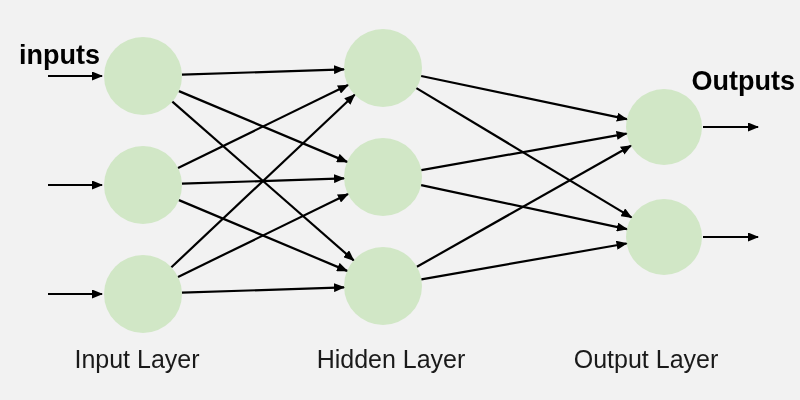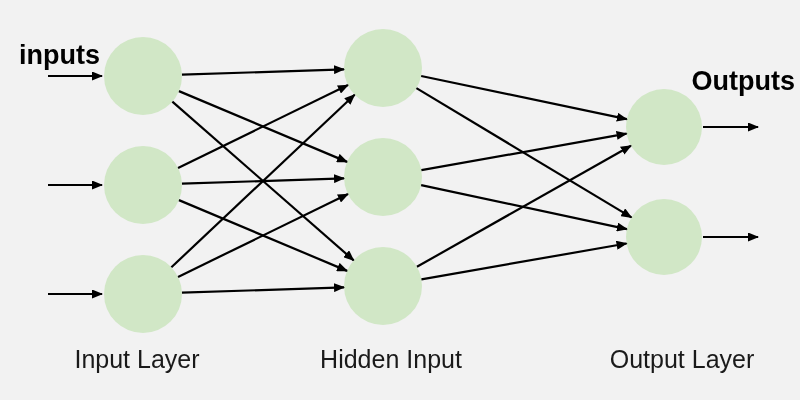--- a/index.html
+++ b/index.html
@@ -36,21 +36,21 @@
   }
   #lbl-inputs  { left: 19px;  top: 42px; }
   #lbl-outputs { right: 5px;  top: 68px; }
   .lbl.layer {
     font-size: 25px;
     top: 347px;
     transform: translateX(-50%);
   }
   #lbl-input-layer  { left: 137px; }
   #lbl-hidden-layer { left: 391px; }
-  #lbl-output-layer { left: 682px; }
+  #lbl-output-layer { left: 646px; }
 </style>
 </head>
 <body>
 
 <div class="stage">
   <svg id="net" width="800" height="400" viewBox="0 0 800 400">
       <defs>
         <marker id="ah" viewBox="0 0 11 9" markerWidth="11" markerHeight="9" refX="10" refY="4.5" orient="auto" markerUnits="userSpaceOnUse">
           <path d="M0,0 L11,4.5 L0,9 Z" fill="#000000"></path>
         </marker>
@@ -84,16 +84,16 @@
       <line x1="703" y1="127" x2="758" y2="127" stroke="#000000" stroke-width="2.2" marker-end="url(#ah)"></line>
       <line x1="703" y1="237" x2="758" y2="237" stroke="#000000" stroke-width="2.2" marker-end="url(#ah)"></line>
     </svg>
 
   <div class="lbl io" id="lbl-inputs">inputs</div>
 
   <div class="lbl io" id="lbl-outputs">Outputs</div>
 
   <div class="lbl layer" id="lbl-input-layer">Input Layer</div>
 
-  <div class="lbl layer" id="lbl-hidden-layer">Hidden Input</div>
+  <div class="lbl layer" id="lbl-hidden-layer">Hidden Layer</div>
 
   <div class="lbl layer" id="lbl-output-layer">Output Layer</div>
 </div>
 
 </body></html>

